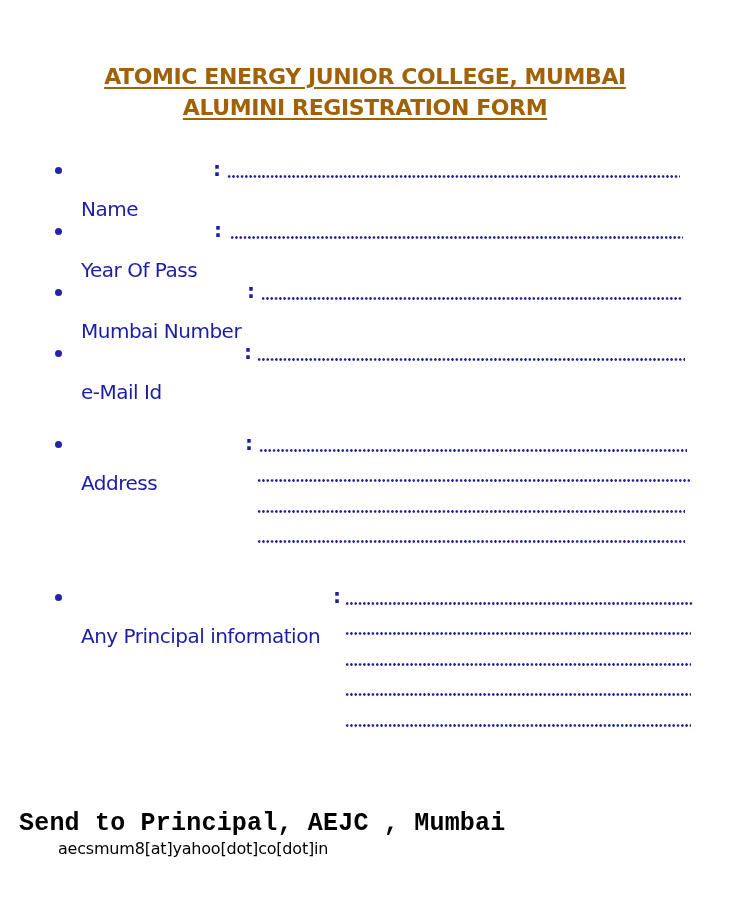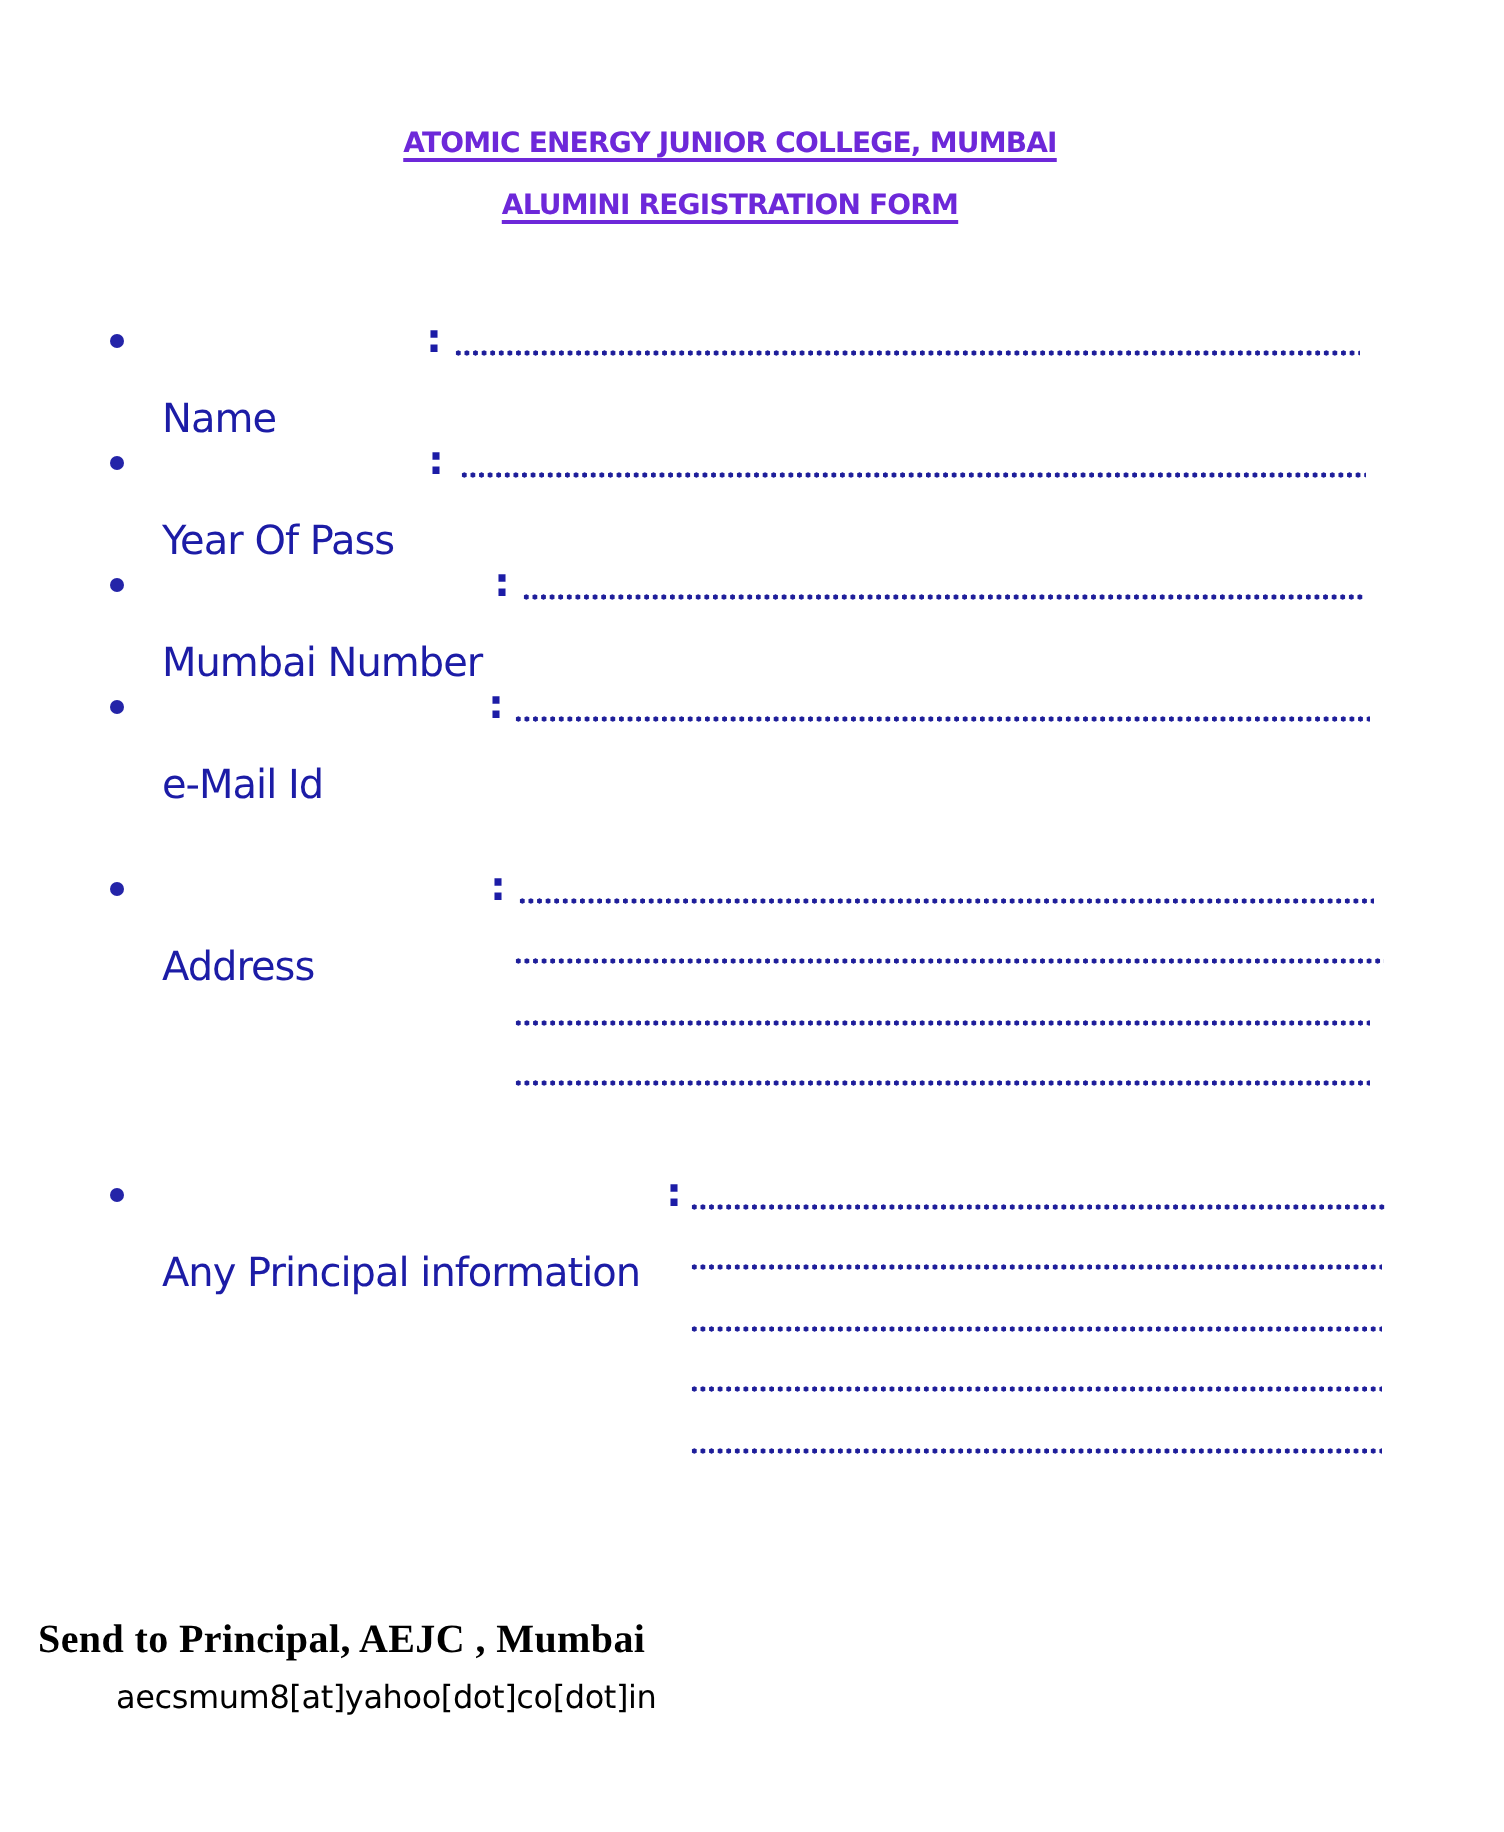--- a/index.html
+++ b/index.html
@@ -3,21 +3,21 @@
   <meta charset="utf-8">
   <style>
     html, body { margin: 0; padding: 0; }
     body {
       width: 752px; height: 916px; background: #ffffff; position: relative; overflow: hidden;
       font-family: "Liberation Sans", sans-serif;
     }
     .title {
       position: absolute; left: 0; width: 730px; text-align: center;
       font-family: "DejaVu Sans", sans-serif; font-weight: bold;
-      color: #6d28d9; font-size: 14px; text-decoration: underline;
+      color: #a16207; font-size: 22px; text-decoration: underline;
       text-decoration-thickness: 2px; text-underline-offset: 3px;
       letter-spacing: -0.4px;
     }
     .t1 { top: 64px; }
     .t2 { top: 95px; }
     .bullet {
       position: absolute; left: 55px; width: 7px; height: 7px; border-radius: 50%;
       background: #2424a8;
     }
     .label {
@@ -28,22 +28,22 @@
     .colon {
       position: absolute; color: #1c1ca6; font-family: "DejaVu Sans", sans-serif;
       font-size: 20px; line-height: 24px; font-weight: bold;
     }
     .dots {
       position: absolute; height: 3px;
       background-image: radial-gradient(circle, #1e1e9a 1.2px, transparent 1.4px);
       background-size: 4.3px 3px; background-repeat: repeat-x;
     }
     .footer-title {
-      position: absolute; left: 19px; top: 809px; font-family: Liberation Serif, serif;
-      font-weight: bold; font-size: 20px; color: #000; letter-spacing: 0.2px;
+      position: absolute; left: 19px; top: 809px; font-family: Liberation Mono, monospace;
+      font-weight: bold; font-size: 25px; color: #000; letter-spacing: 0.2px;
     }
     .footer-email {
       position: absolute; left: 58px; top: 839px; font-family: "DejaVu Sans", sans-serif;
       font-size: 16px; color: #000; letter-spacing: -0.2px;
     }
   </style>
 </head>
 <body>
 
 <div>

